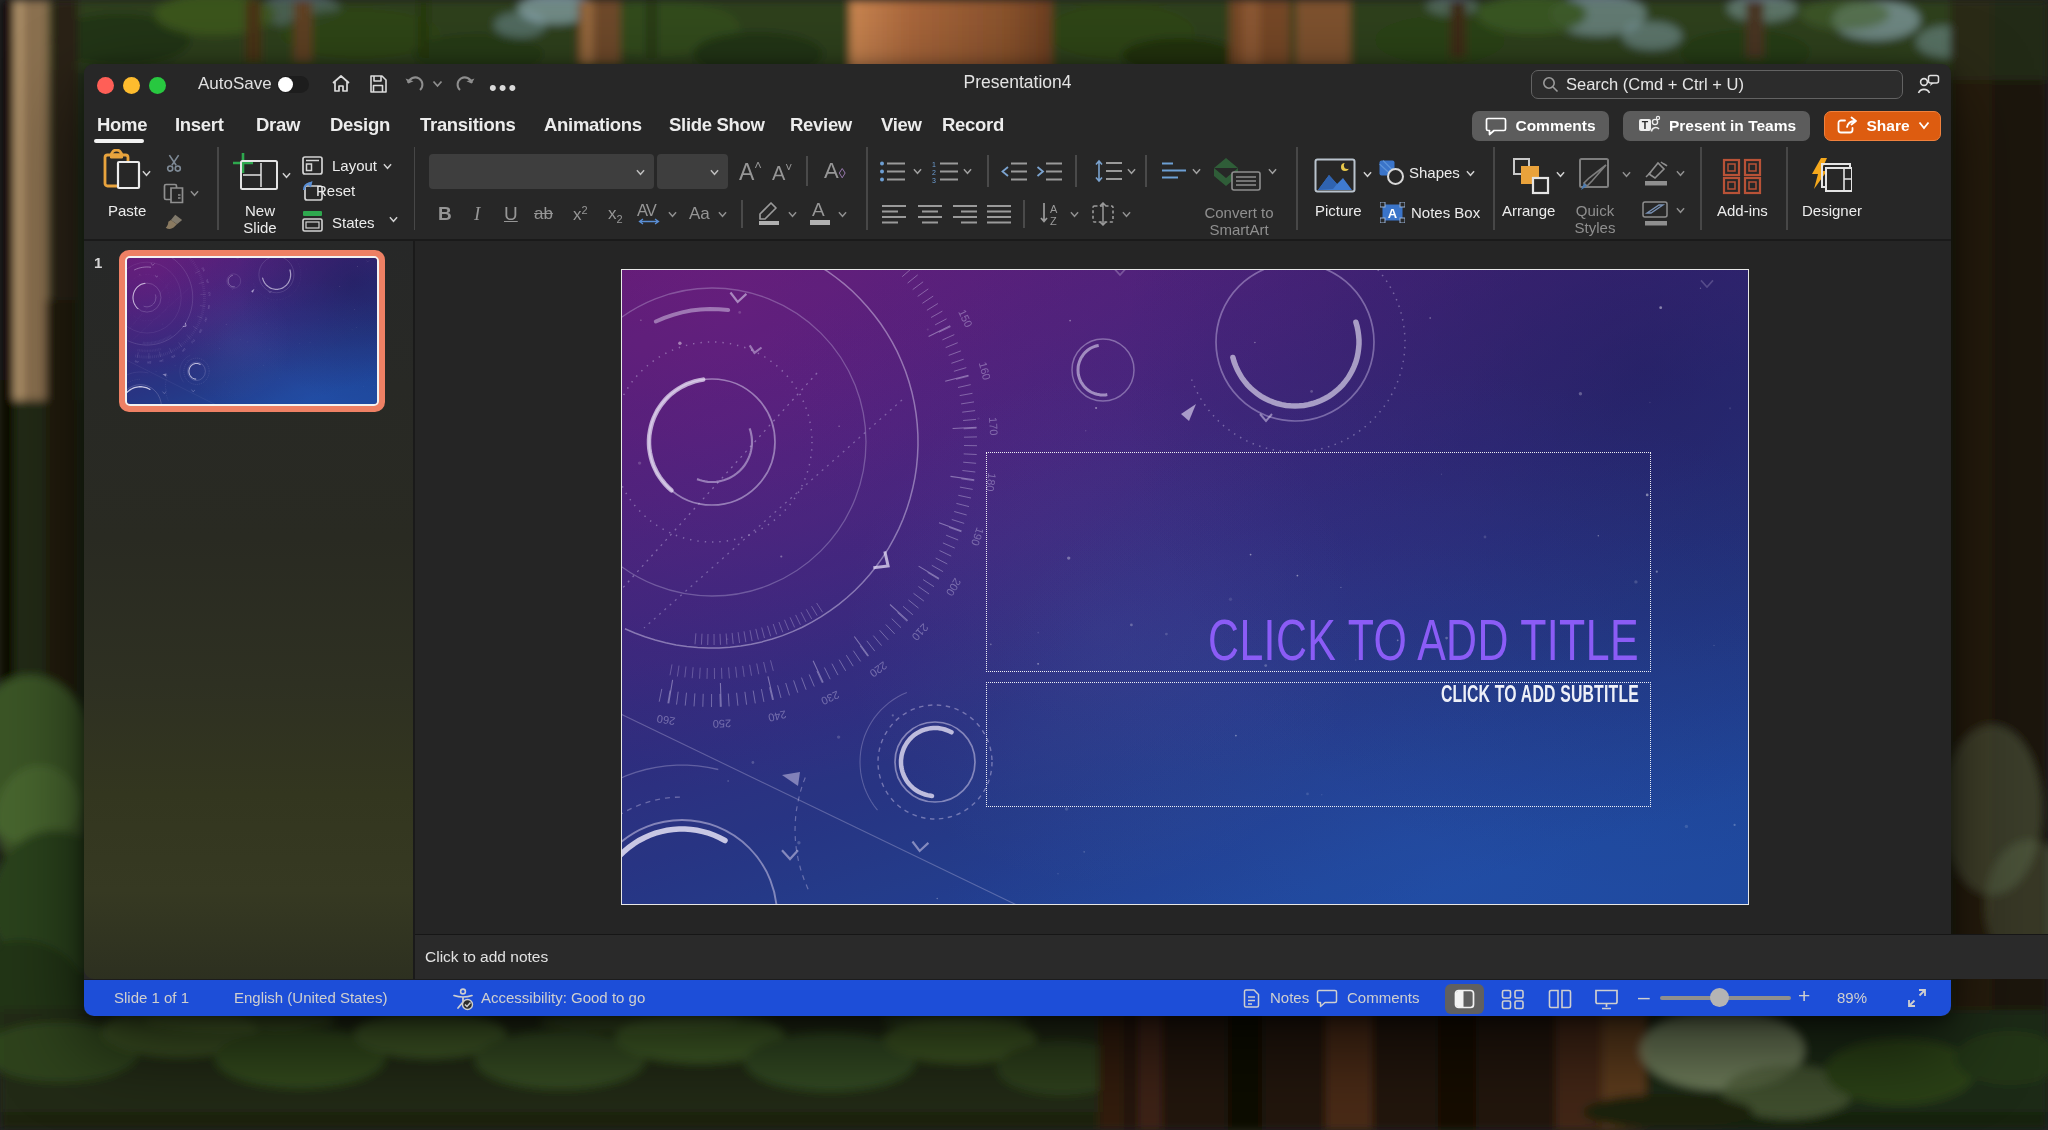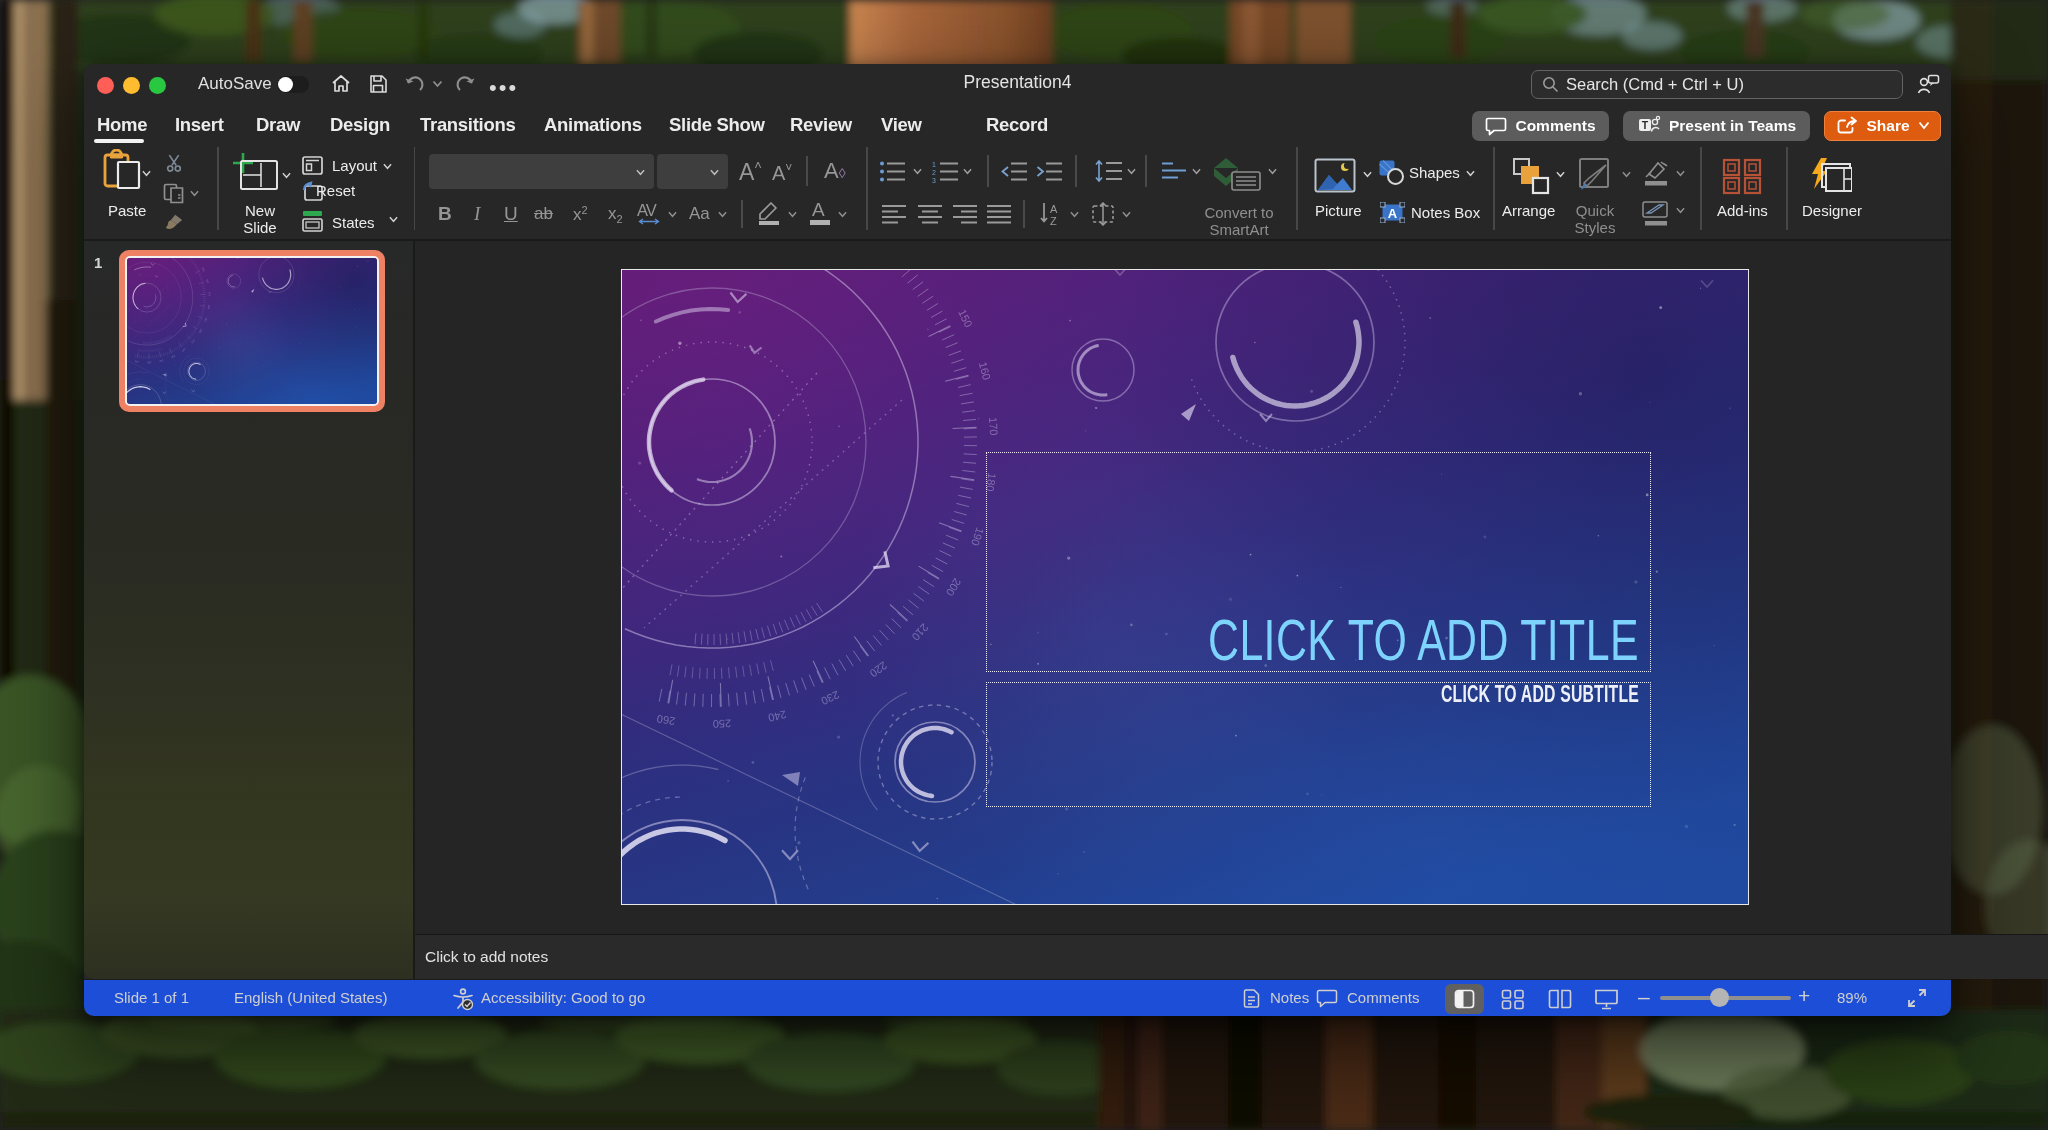--- a/index.html
+++ b/index.html
@@ -167,21 +167,21 @@
 <div class="tab" style="left:13px;font-weight:700">Home</div>
 <div class="abs" style="left:10px;top:29px;width:50px;height:3.5px;background:#f2f2f2;border-radius:2px"></div>
 <div class="tab" style="left:91px">Insert</div>
 <div class="tab" style="left:172px">Draw</div>
 <div class="tab" style="left:246px">Design</div>
 <div class="tab" style="left:336px">Transitions</div>
 <div class="tab" style="left:460px">Animations</div>
 <div class="tab" style="left:585px">Slide Show</div>
 <div class="tab" style="left:706px">Review</div>
 <div class="tab" style="left:797px">View</div>
-<div class="tab" style="left:902px">Record</div>
+<div class="tab" style="left:858px">Record</div>
 <div class="hbtn" style="left:1388px;width:137px">
 <svg width="22" height="20" viewBox="0 0 22 20" style="margin-right:8px">
             <path d="M3 2.5 H19 A1.5 1.5 0 0 1 20.5 4 V13 A1.5 1.5 0 0 1 19 14.5 H9 L4.5 18.5 V14.5 H3 A1.5 1.5 0 0 1 1.5 13 V4 A1.5 1.5 0 0 1 3 2.5 Z" stroke="#fff" stroke-width="1.7" fill="none" stroke-linejoin="round"></path>
           </svg>
 Comments</div>
 <div class="hbtn" style="left:1539px;width:187px">
 <svg width="24" height="22" viewBox="0 0 24 22" style="margin-right:8px">
             <rect x="2" y="4" width="12" height="12" rx="2" fill="#ededed"></rect>
             <text x="8" y="13.5" font-size="10.5" font-weight="bold" fill="#2b2b2b" text-anchor="middle">T</text>
             <circle cx="18" cy="7" r="2.6" stroke="#ededed" stroke-width="1.4" fill="none"></circle>
@@ -623,21 +623,21 @@
               <use href="#slideart"></use>
             </svg>
 </div>
 </div>
 <div id="sbdiv"></div>
 <div id="canvas">
 <svg id="slide" width="1128" height="636" viewBox="0 0 1126 634" preserveAspectRatio="none">
             <use href="#slideart"></use>
           </svg>
 <div class="ph" style="left:571px;top:211px;width:665px;height:220px"></div>
-<div class="abs" style="left:571px;top:211px;width:653px;height:221px;text-align:center;color:#7dd3fc">
+<div class="abs" style="left:571px;top:211px;width:653px;height:221px;text-align:center;color:#8b5cf6">
 <div style="position:absolute;right:0;bottom:0;font-size:57px;letter-spacing:0.5px;transform:scaleX(0.752);transform-origin:bottom right;white-space:nowrap">CLICK TO ADD TITLE</div>
 </div>
 <div class="ph" style="left:571px;top:441px;width:665px;height:125px"></div>
 <div class="abs" style="left:571px;top:439px;width:653px;height:100px;color:#eef0f8">
 <div style="position:absolute;right:0;top:0;font-size:24px;font-weight:700;letter-spacing:0.3px;transform:scaleX(0.658);transform-origin:top right;white-space:nowrap">CLICK TO ADD SUBTITLE</div>
 </div>
 </div>
 <div id="notes">
           <div class="abs" style="left:10px;top:13px">Click to add notes</div>
         </div>

